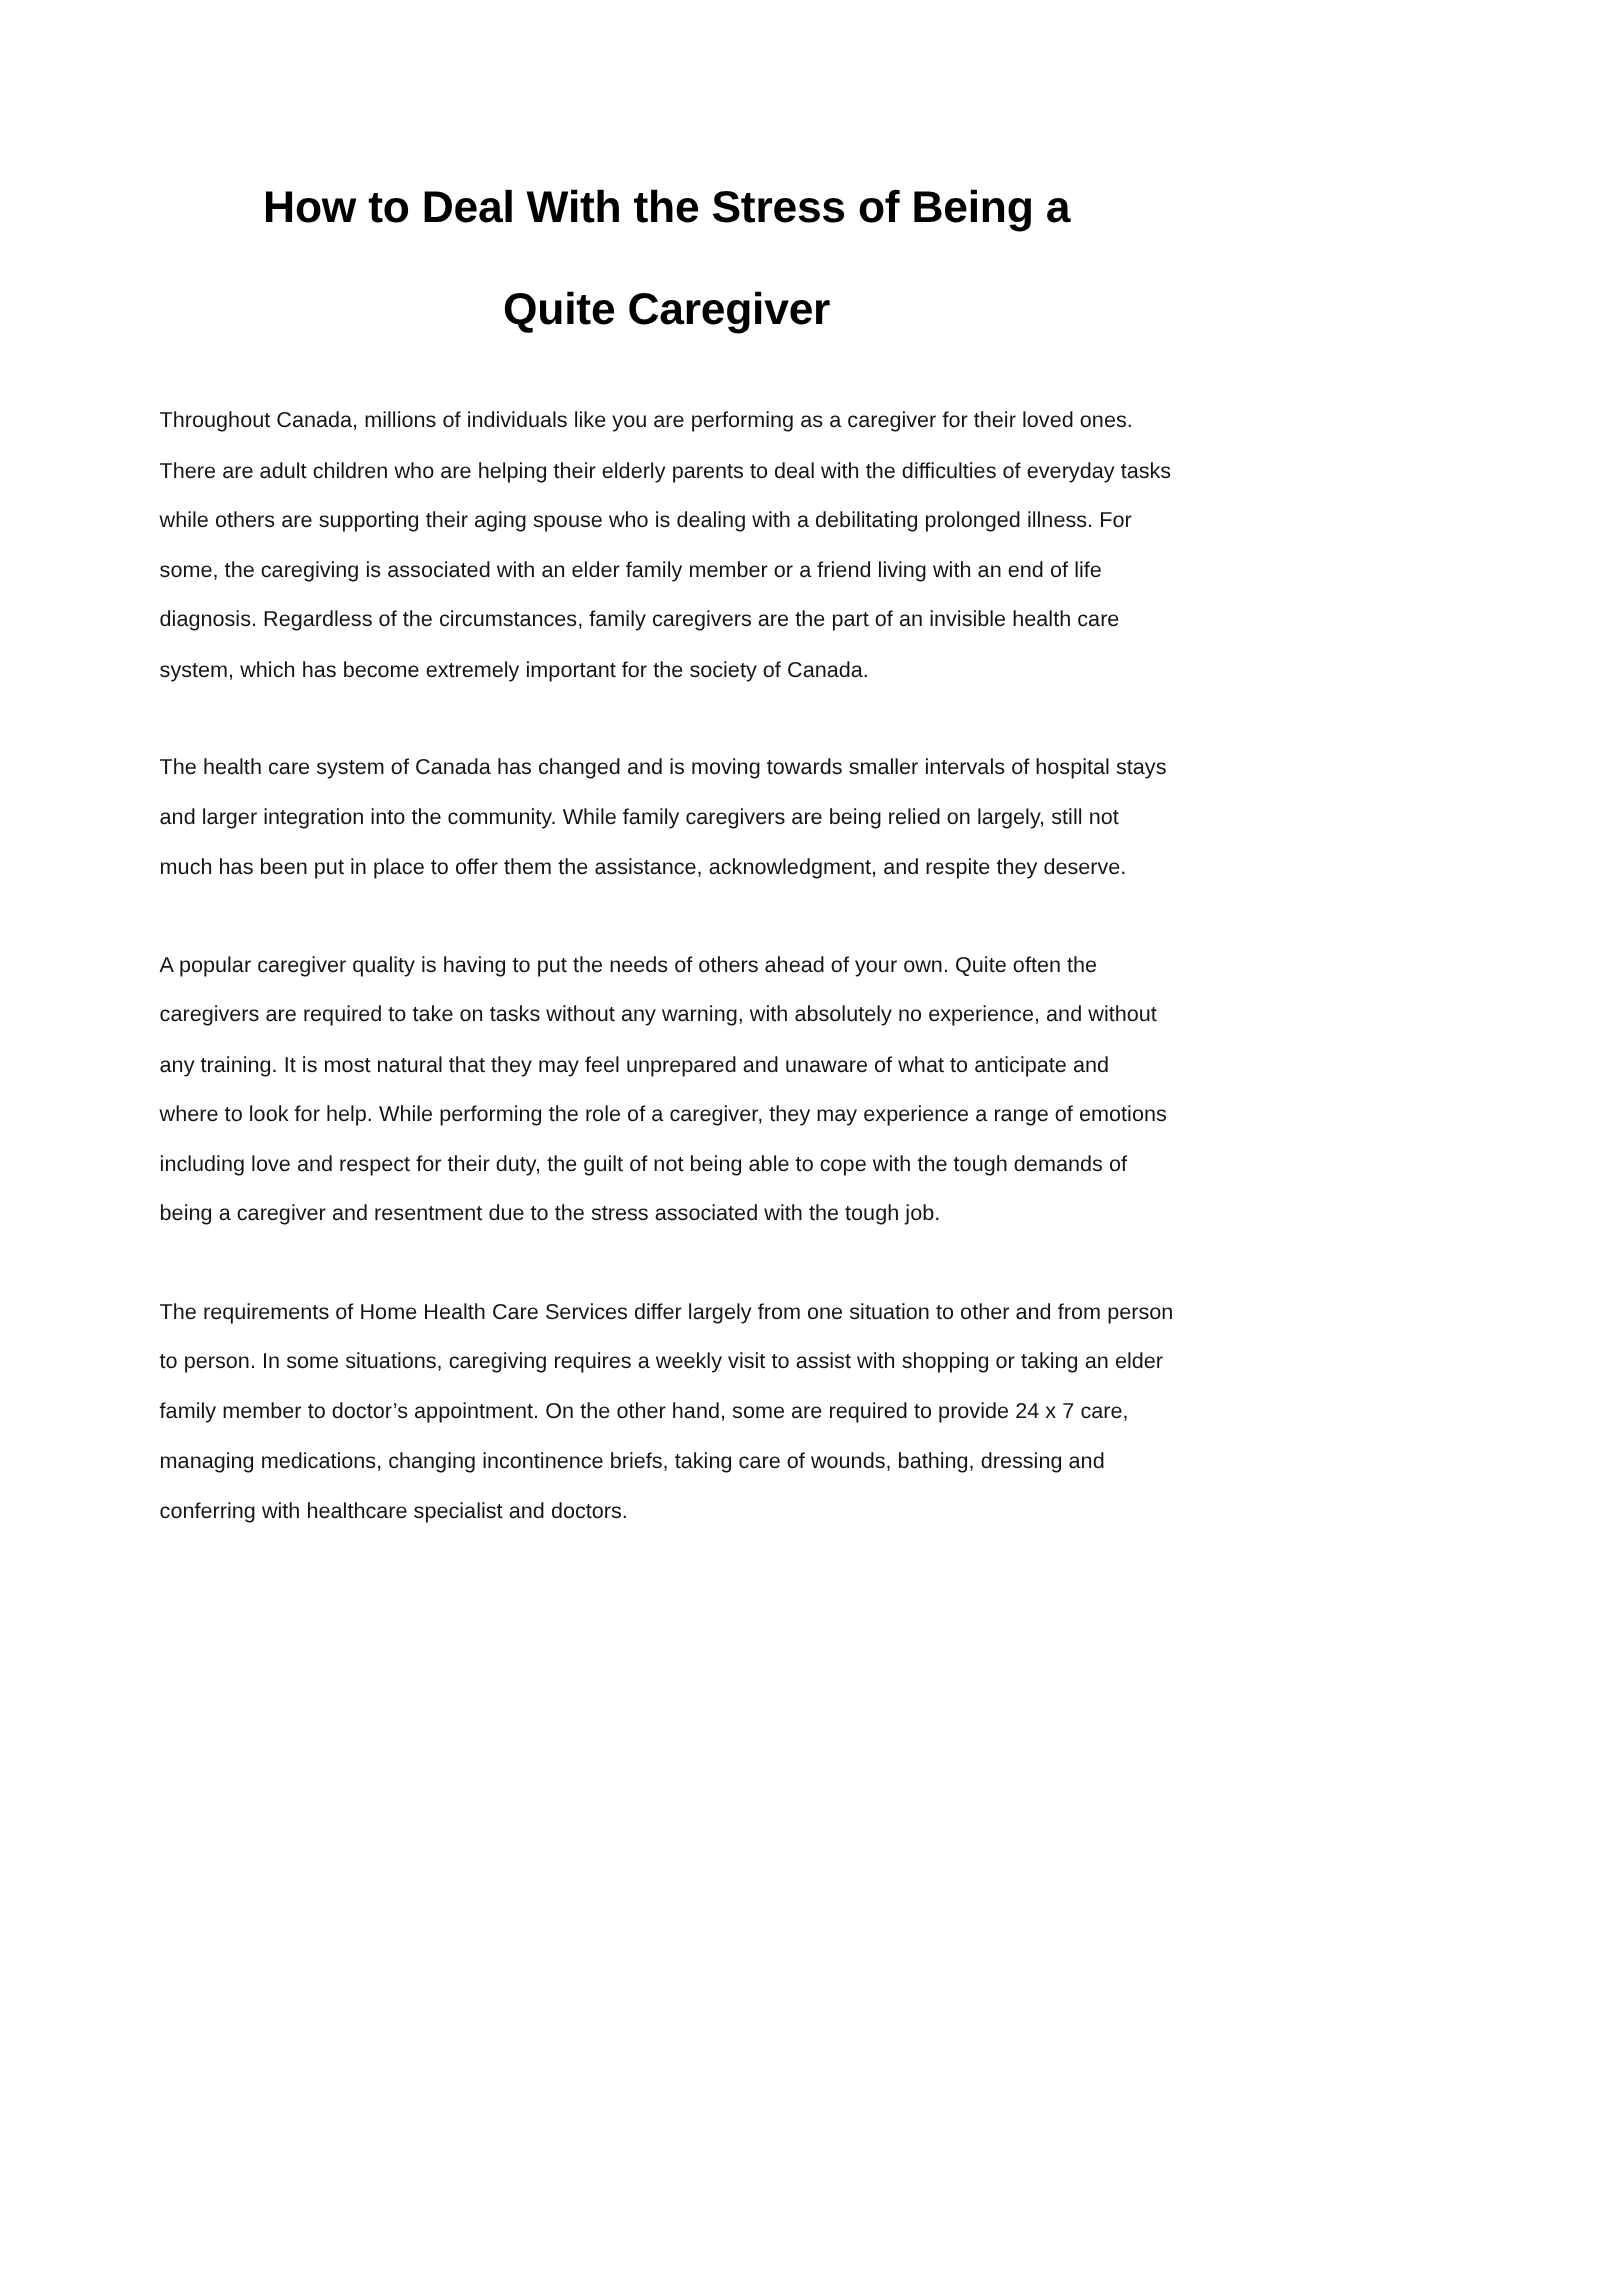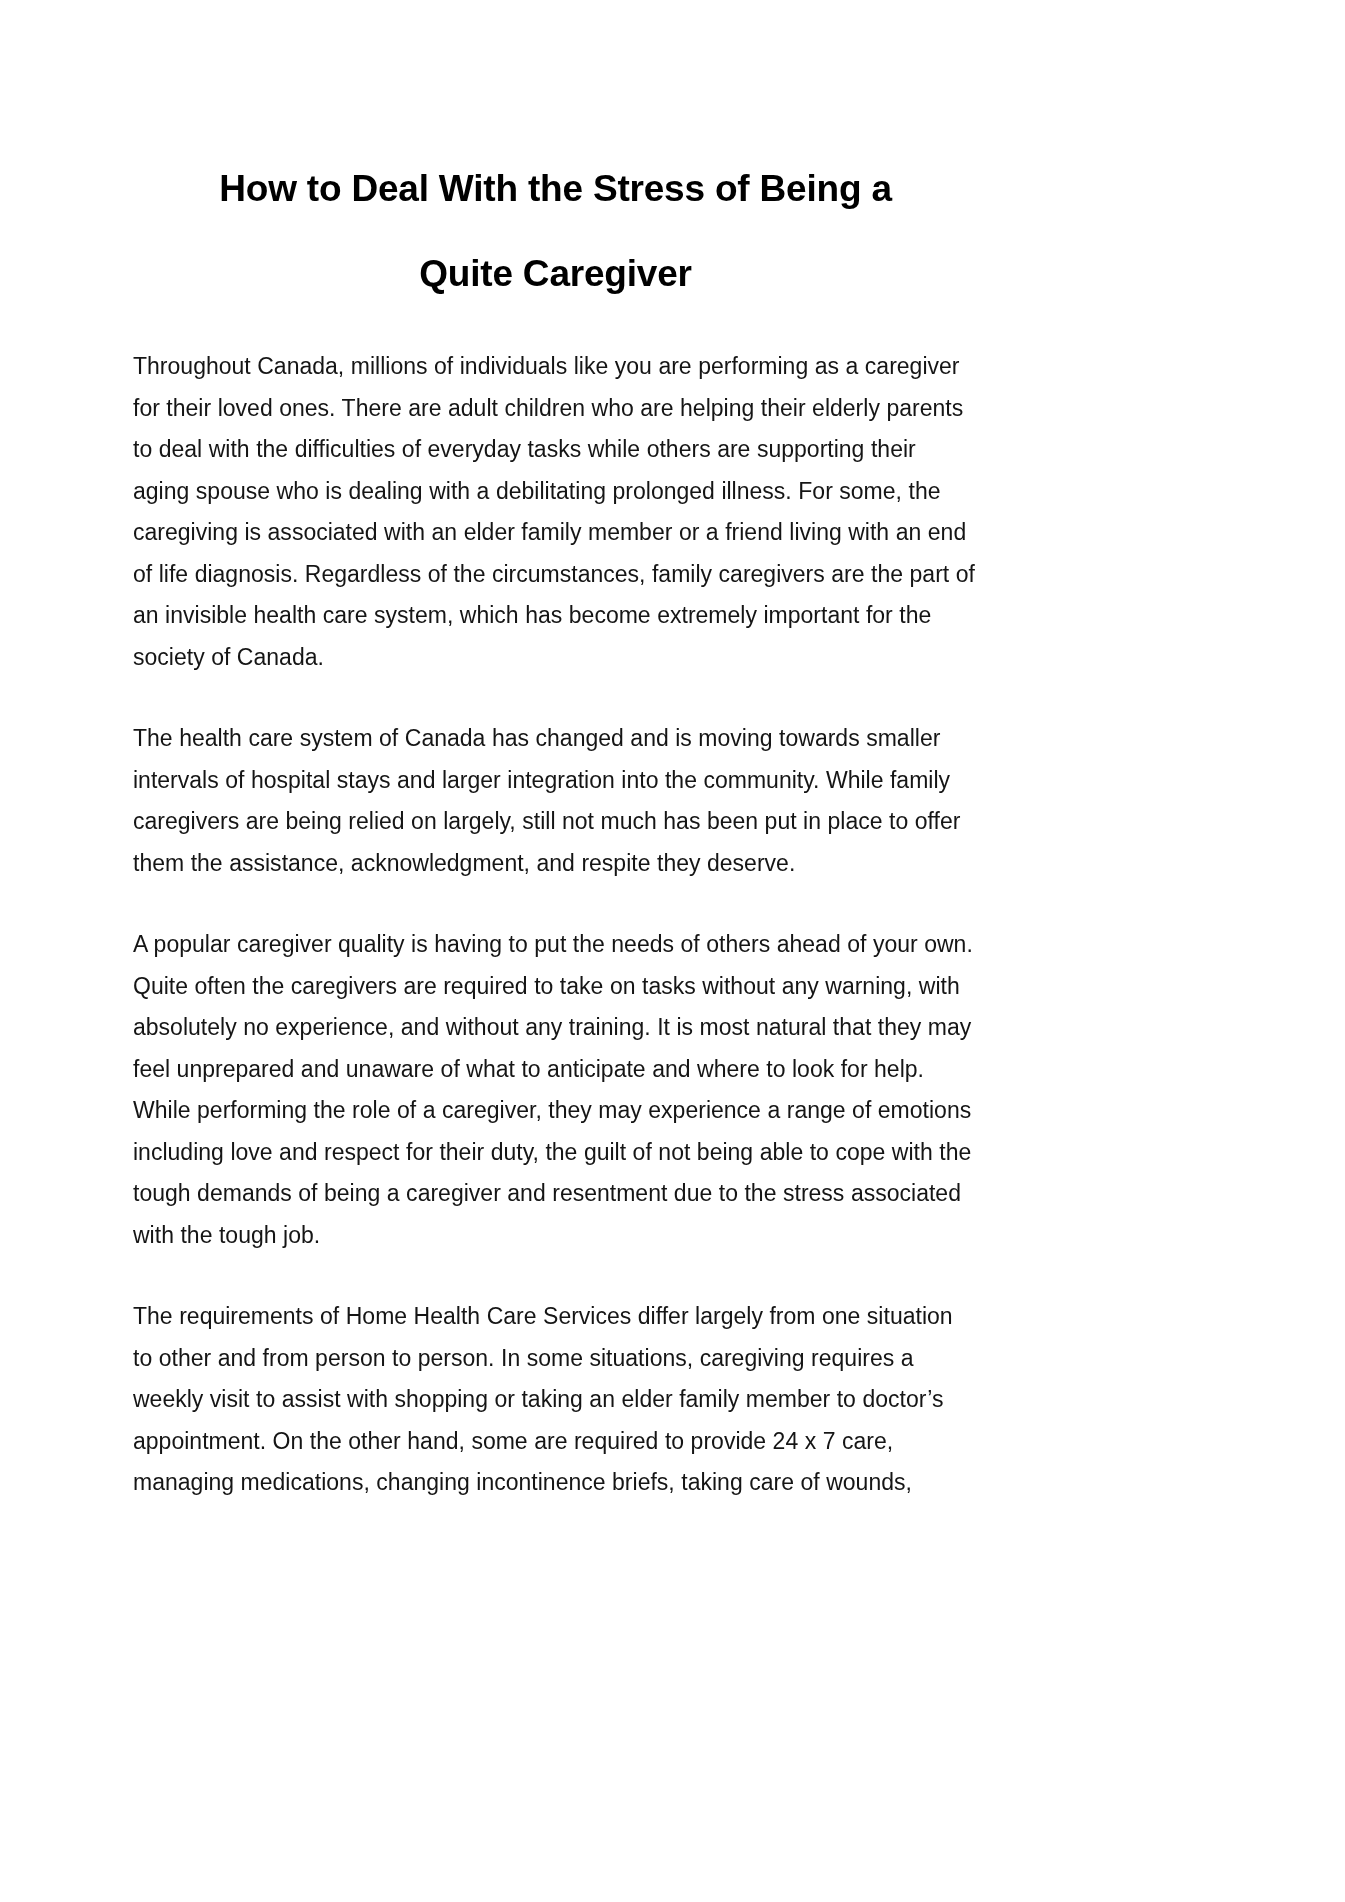--- a/index.html
+++ b/index.html
@@ -11,21 +11,21 @@
   body {
     font-family: "Liberation Sans", "DejaVu Sans", sans-serif;
     color: #000000;
     -webkit-font-smoothing: antialiased;
   }
 
   .page {
     position: relative;
     width: 1345px;
     height: 1488px;
-    margin: 16px auto;
+    margin: 0 auto;
     background: #ffffff;
     overflow: hidden;
     box-sizing: border-box;
   }
 
   .page-body {
     position: absolute;
     left: 133px;
     top: 0;
     width: 845px;
@@ -45,21 +45,21 @@
     display: block;
     white-space: nowrap;
   }
   .title-spacer {
     height: 130px;
   }
 
   .doc-paragraph {
     margin: 0 0 40px 0;
     padding: 0;
-    font-size: 23px;
+    font-size: 18px;
     line-height: 41.5px;
     text-align: left;
     color: #151515;
     word-spacing: 0.1px;
     letter-spacing: 0.01px;
   }
   .doc-paragraph:last-child {
     margin-bottom: 0;
   }
 </style>

